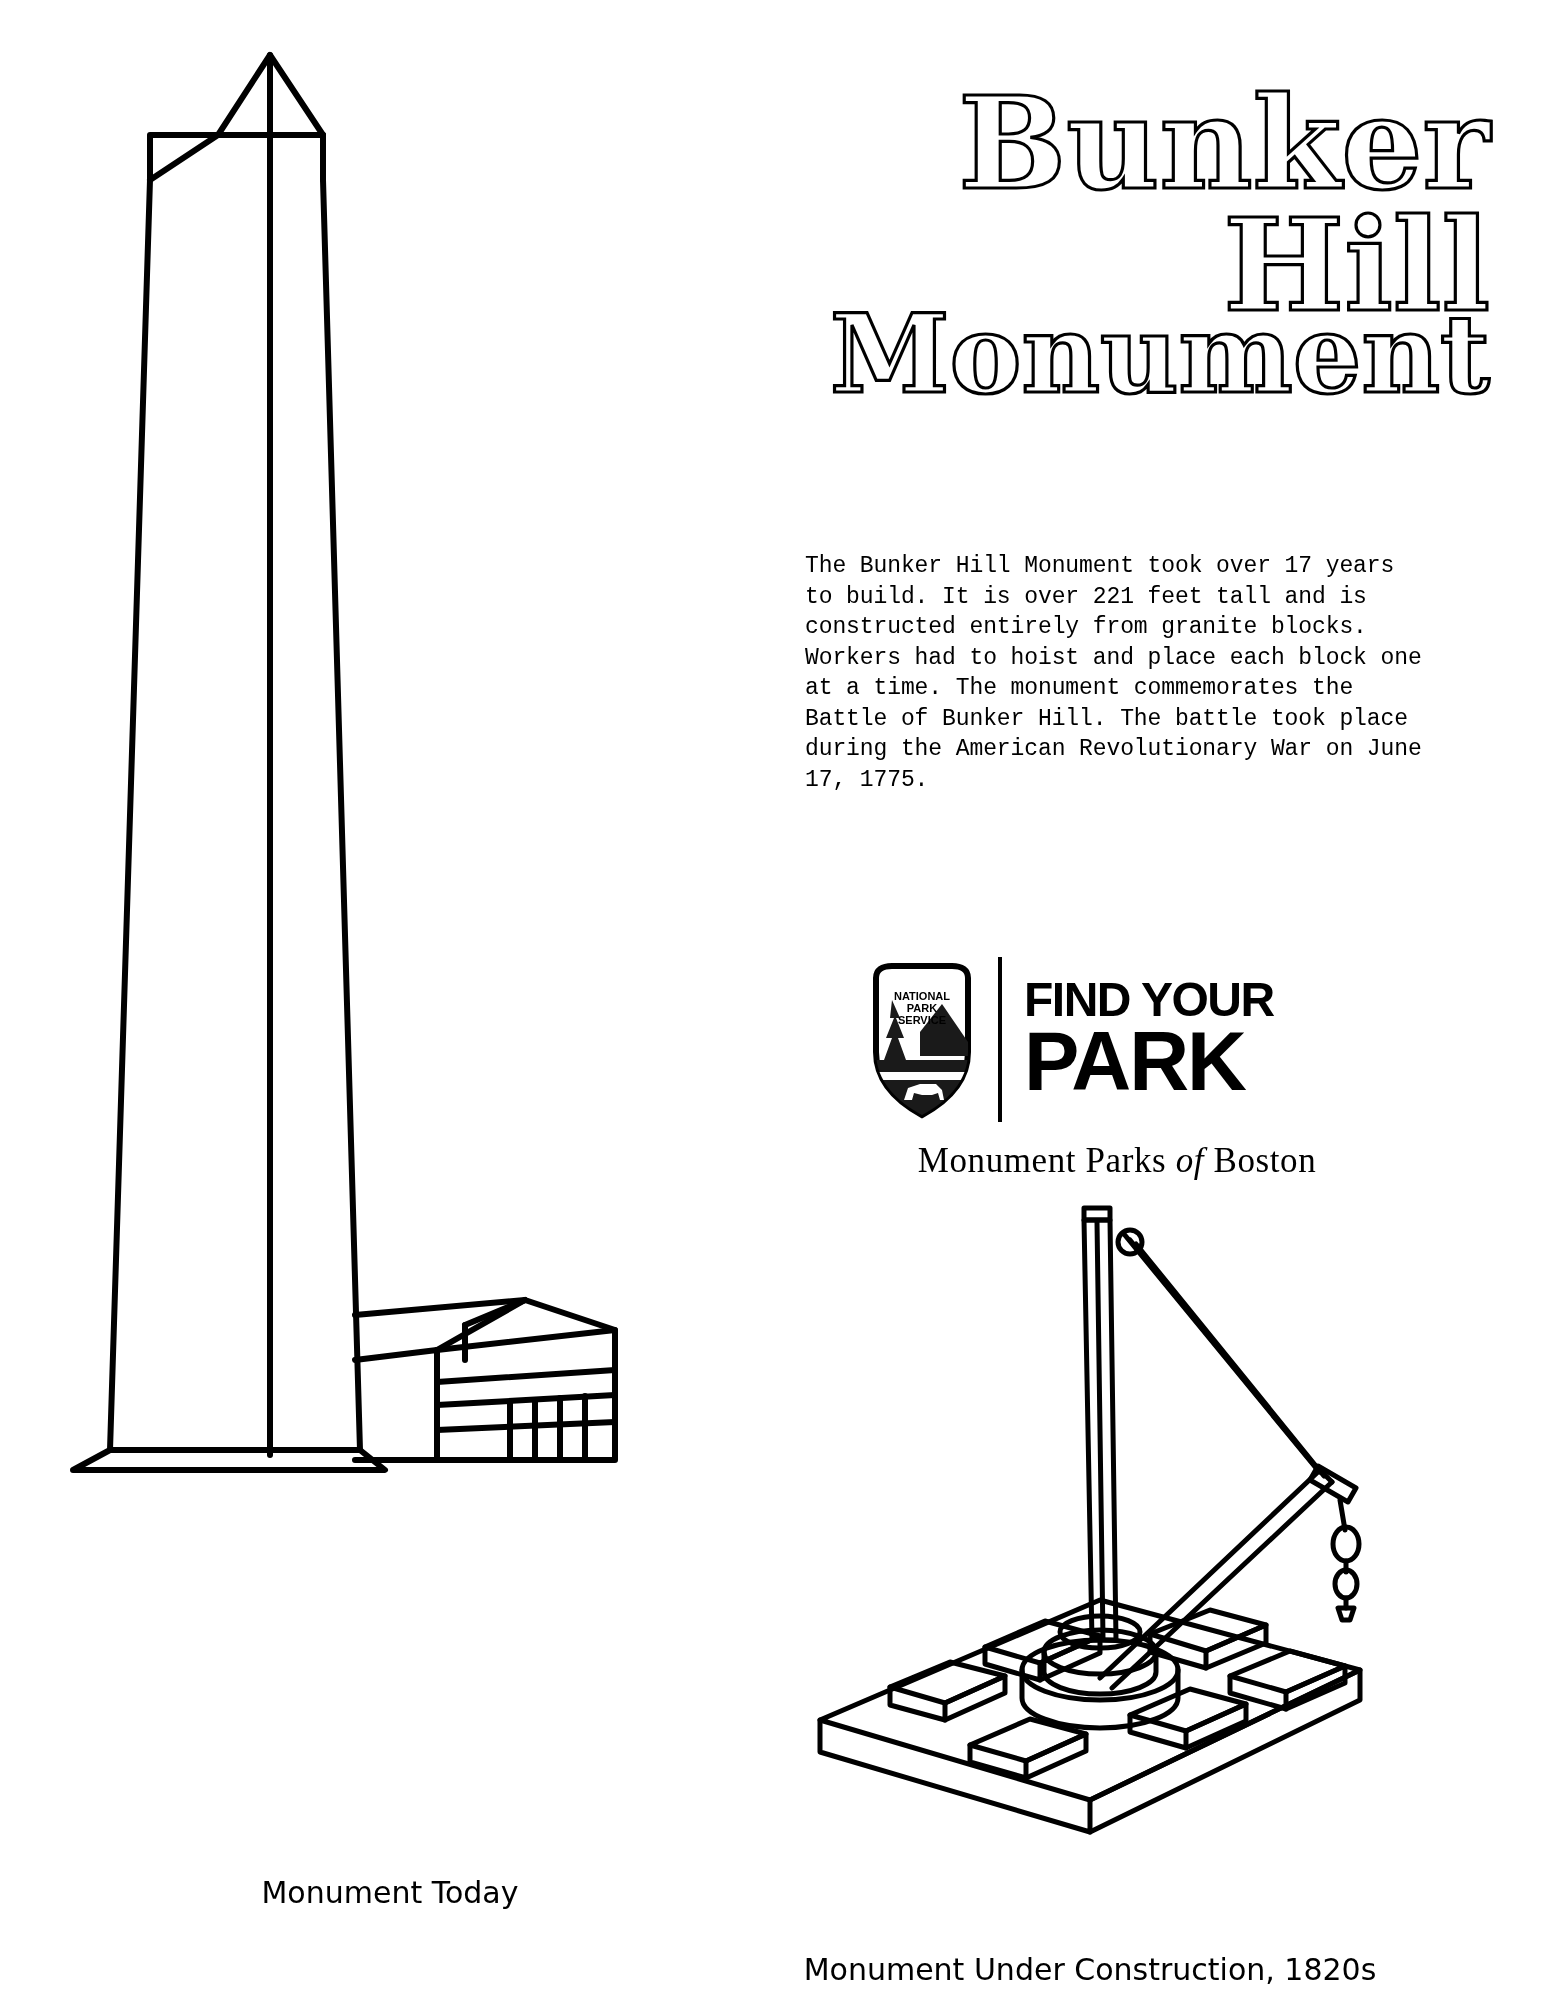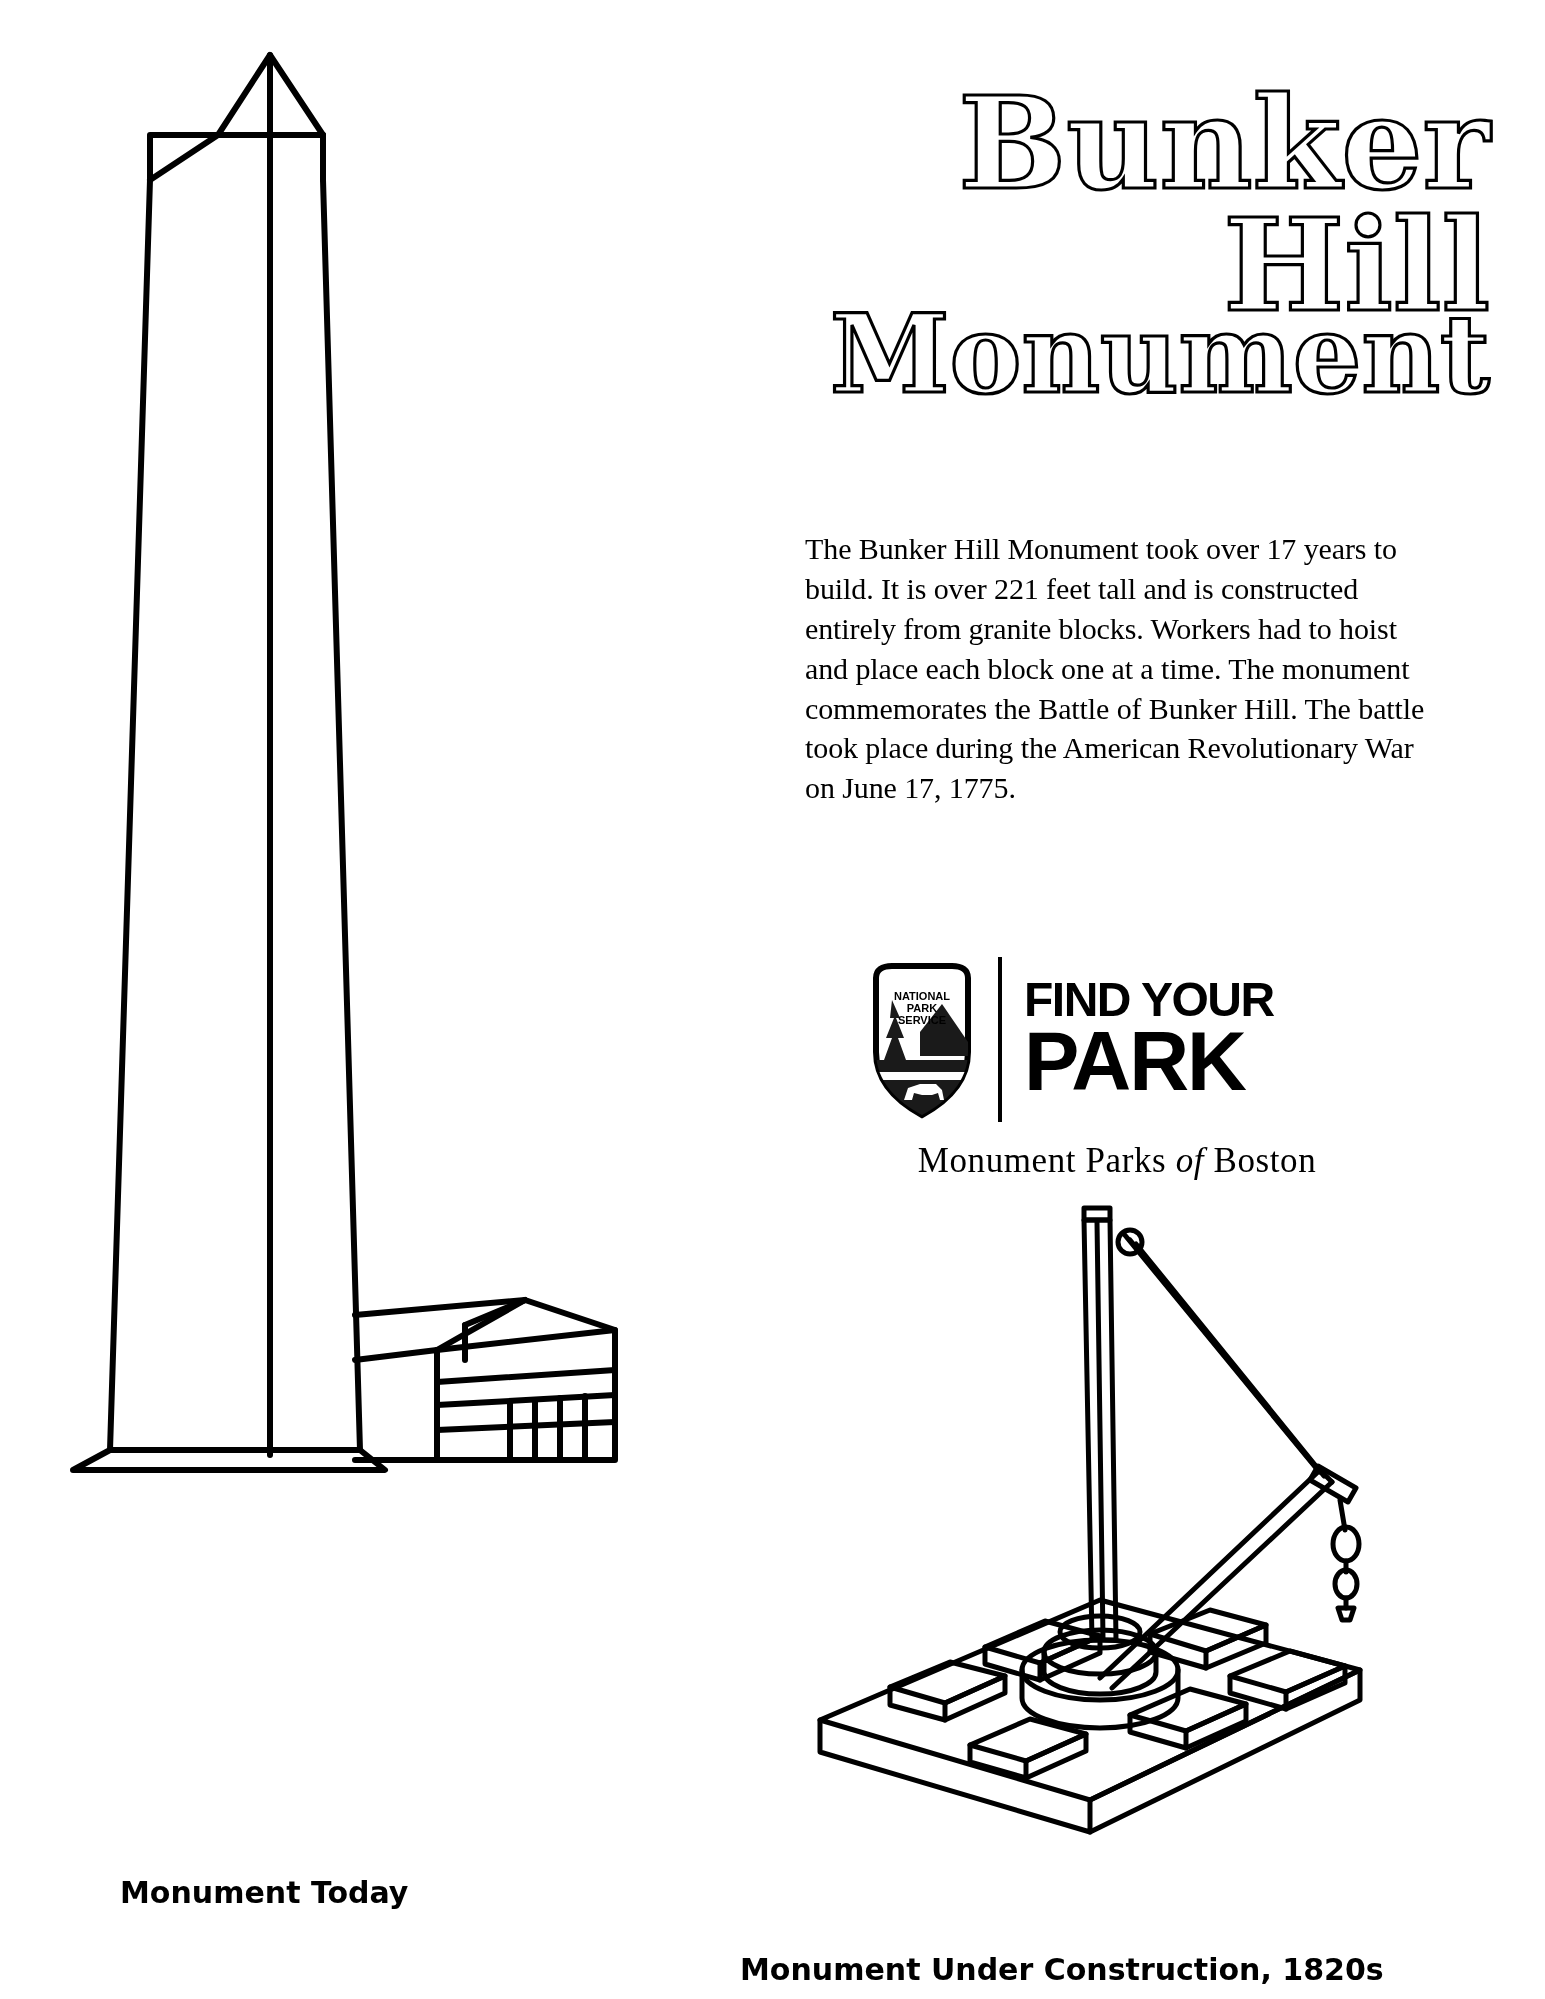--- a/index.html
+++ b/index.html
@@ -38,27 +38,27 @@
     top: 60px;
     width: 940px;
     height: 340px;
   }
   .title-block svg { display: block; width: 100%; height: 100%; }
 
   
   .body-text {
     position: absolute;
     left: 805px;
-    top: 499px;
+    top: 528px;
     width: 620px;
-    font-size: 30px;
+    font-size: 23px;
     line-height: 1.33;
     letter-spacing: -0.1px;
     color: #000;
-    font-family: Liberation Serif, serif;
+    font-family: Liberation Mono, monospace;
   }
 
   
   .fyp {
     position: absolute;
     left: 862px;
     top: 952px;
     width: 510px;
     height: 230px;
   }
@@ -117,23 +117,22 @@
     width: 640px;
     height: 640px;
   }
   .monument-construction svg { display: block; width: 100%; height: 100%; }
 
   
   .caption {
     position: absolute;
     font-family: "DejaVu Sans", sans-serif;
     font-size: 30px;
-    text-align: left;
+    text-align: center;
     color: #000;
-    font-weight: bold;
   }
   .caption-left {
     left: 120px;
     top: 1875px;
     width: 540px;
   }
   .caption-right {
     left: 740px;
     top: 1952px;
     width: 700px;

